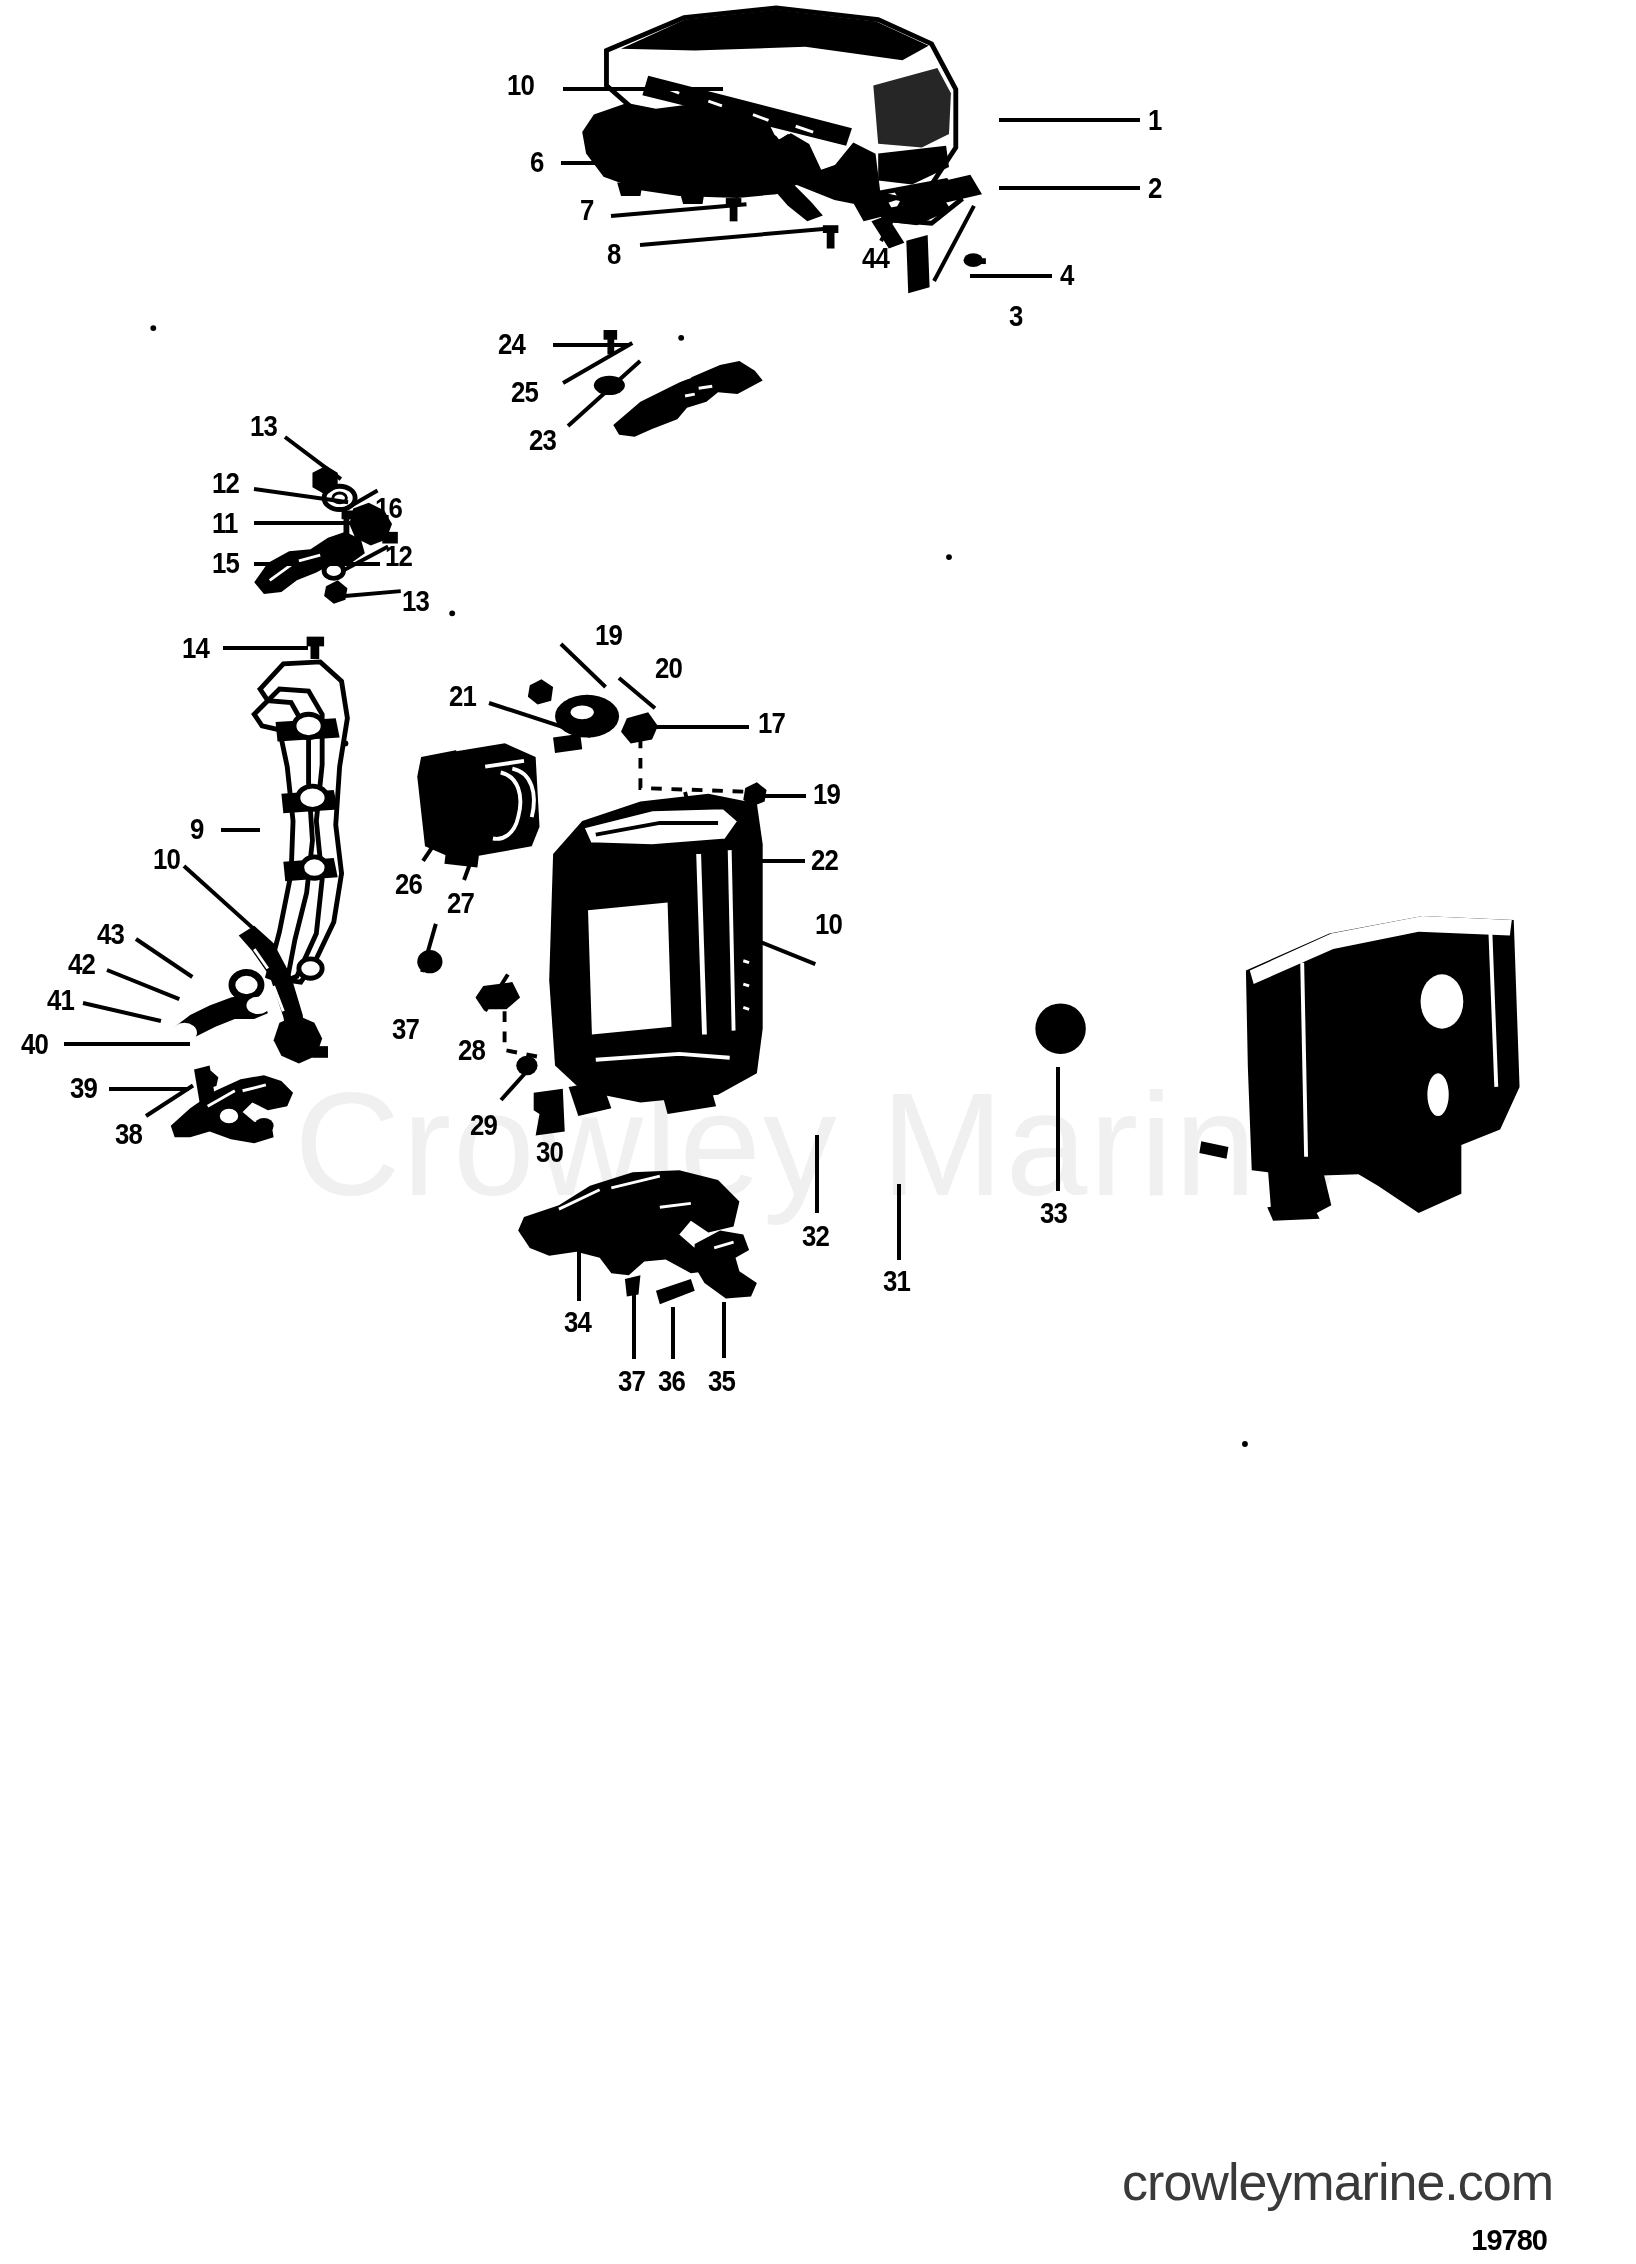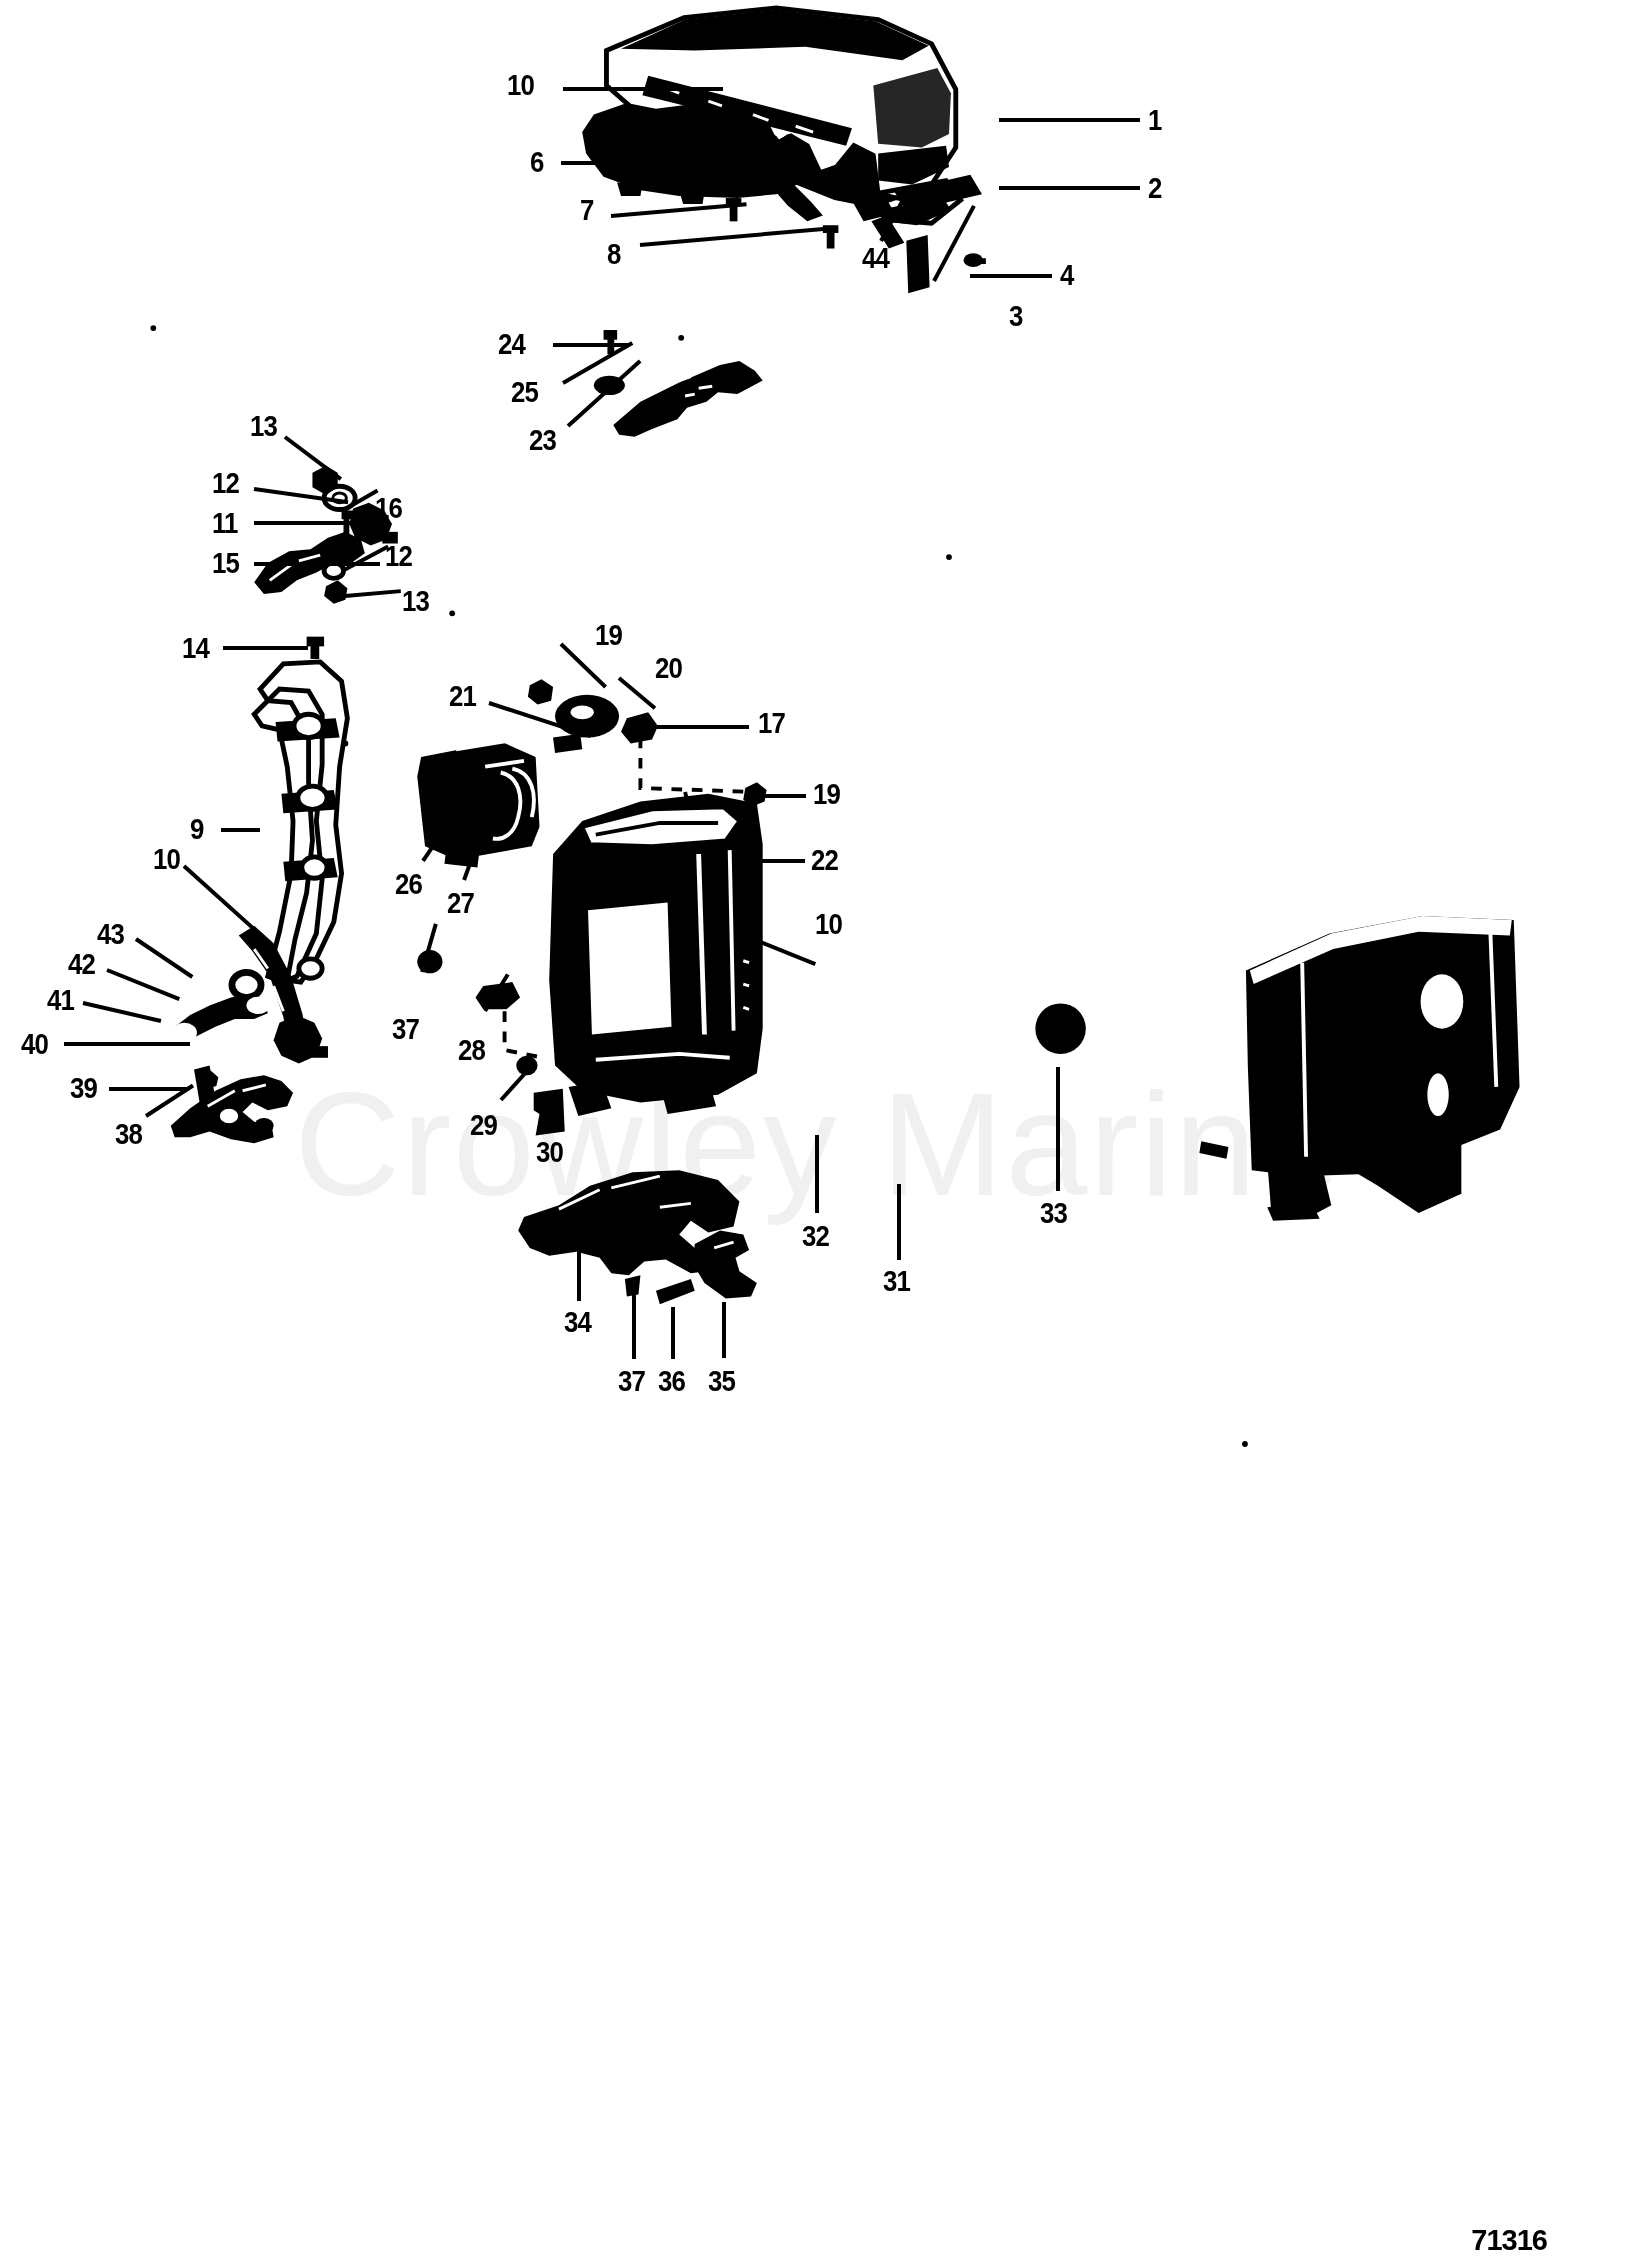--- a/index.html
+++ b/index.html
@@ -460,16 +460,17 @@
       <div class="cal" style="left: 708px; top: 1366px;">35</div>
       <div class="ldv" style="left: 722px; top: 1302px; height: 56px;"></div>
       <div class="cal" style="left: 802px; top: 1221px;">32</div>
       <div class="ldv" style="left: 815px; top: 1135px; height: 78px;"></div>
       <div class="cal" style="left: 883px; top: 1266px;">31</div>
       <div class="ldv" style="left: 897px; top: 1184px; height: 76px;"></div>
       <div class="cal" style="left: 1040px; top: 1198px;">33</div>
       <div class="ldv" style="left: 1056px; top: 1067px; height: 124px;"></div>
     </div>
 
-  <div id="partno">71316</div>
+  <div id="brand">crowleymarine.com</div>
+  <div id="partno">19780</div>
 
 </div>
 
 
 </body></html>

